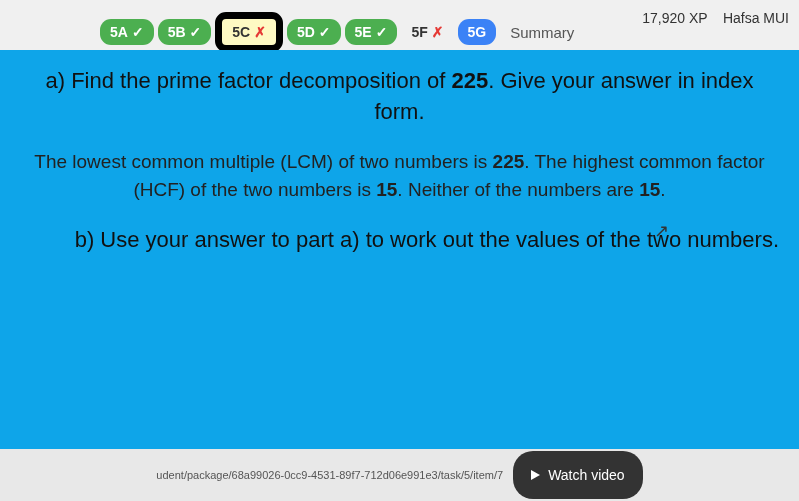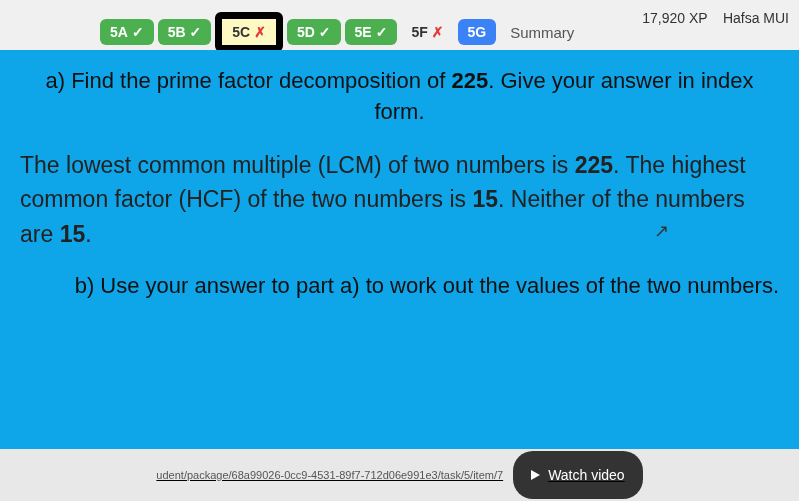--- a/index.html
+++ b/index.html
@@ -30,21 +30,21 @@
       display: flex;
       align-items: center;
       gap: 4px;
     }
 
     .tab {
       display: flex;
       align-items: center;
       gap: 4px;
       padding: 5px 10px;
-      border-radius: 6px;
+      border-radius: 11px;
       font-size: 14px;
       font-weight: 600;
       cursor: pointer;
     }
 
     .tab-green {
       background: #4caf50;
       color: white;
     }
 
@@ -78,23 +78,24 @@
 
     .question-a {
       font-size: 22px;
       color: #111;
       line-height: 1.4;
       margin-bottom: 20px;
       text-align: center;
     }
 
     .hint-text {
-      font-size: 23px;
+      font-size: 19px;
       color: #222;
       line-height: 1.5;
+      text-align: center;
       margin-bottom: 20px;
     }
 
     .question-b {
       font-size: 22px;
       color: #111;
       line-height: 1.4;
       text-align: right;
     }
 
@@ -102,21 +103,20 @@
       position: absolute;
       bottom: 0;
       left: 0;
       right: 0;
       height: 52px;
       background: #e8e8e8;
       display: flex;
       align-items: center;
       justify-content: center;
       gap: 10px;
-      text-decoration: underline;
     }
 
     .url-text {
       font-size: 11px;
       color: #555;
     }
 
     .watch-video-btn {
       display: flex;
       align-items: center;

